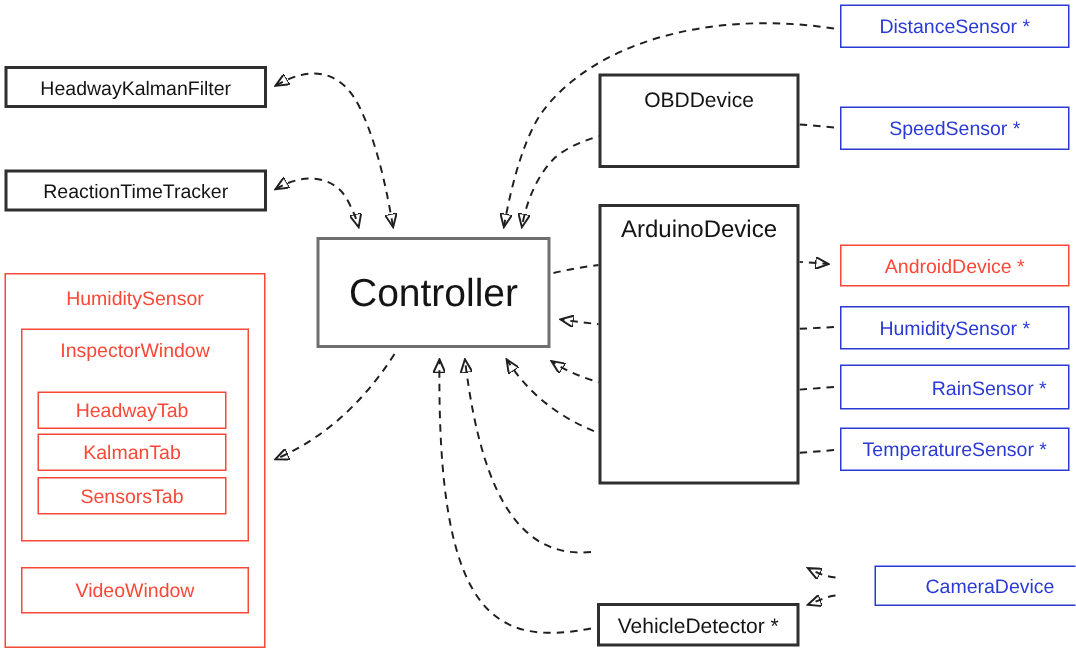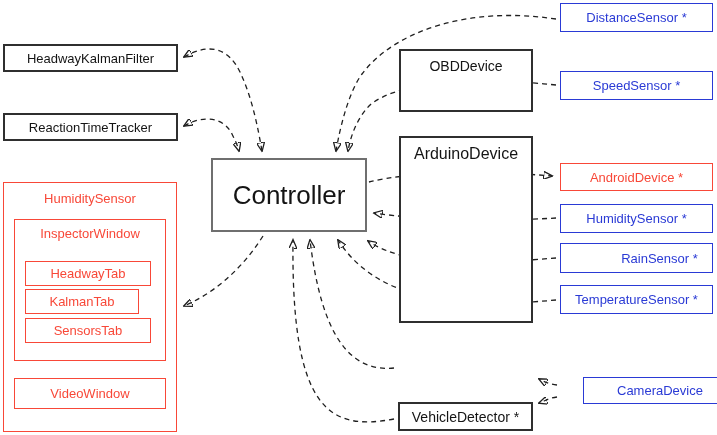--- a/index.html
+++ b/index.html
@@ -20,21 +20,21 @@
   .b-black{border:2px solid #2f2f2f;}
   .b-ctrl{border:2px solid #6f6f6f;}
   .b-blue{border:1.5px solid var(--blue);color:var(--blue);}
   .b-red{border:1.5px solid var(--red);color:var(--red);}
   
   #n-hkf{left:3px;top:44px;width:175px;height:28px;}
   #n-rtt{left:3px;top:113px;width:175px;height:28px;}
   #n-gui{left:3px;top:182px;width:174px;height:250px;padding-top:9px;}
   #n-inspector{left:14px;top:219px;width:152px;height:142px;padding-top:7px;}
   #n-headwaytab{left:25px;top:261px;width:126px;height:25px;}
-  #n-kalmantab{left:25px;top:289px;width:114px;height:25px;}
+  #n-kalmantab{left:25px;top:289px;width:126px;height:25px;}
   #n-sensorstab{left:25px;top:318px;width:126px;height:25px;}
   #n-videowindow{left:14px;top:378px;width:152px;height:31px;}
   #n-controller{left:211px;top:158px;width:156px;height:74px;font-size:26px;}
   #n-obd{left:399px;top:49px;width:134px;height:63px;padding-top:8px;font-size:14px;justify-content:center;}
   #n-arduino{left:399px;top:136px;width:134px;height:187px;padding-top:8px;font-size:16px;}
   #n-lane{left:398px;top:352px;width:135px;height:29px;font-size:14px;}
   #n-vehicle{left:398px;top:402px;width:135px;height:29px;font-size:14px;}
   #n-distance{left:560px;top:3px;width:153px;height:29px;}
   #n-speed{left:560px;top:71px;width:153px;height:29px;}
   #n-android{left:560px;top:163px;width:153px;height:28px;}

